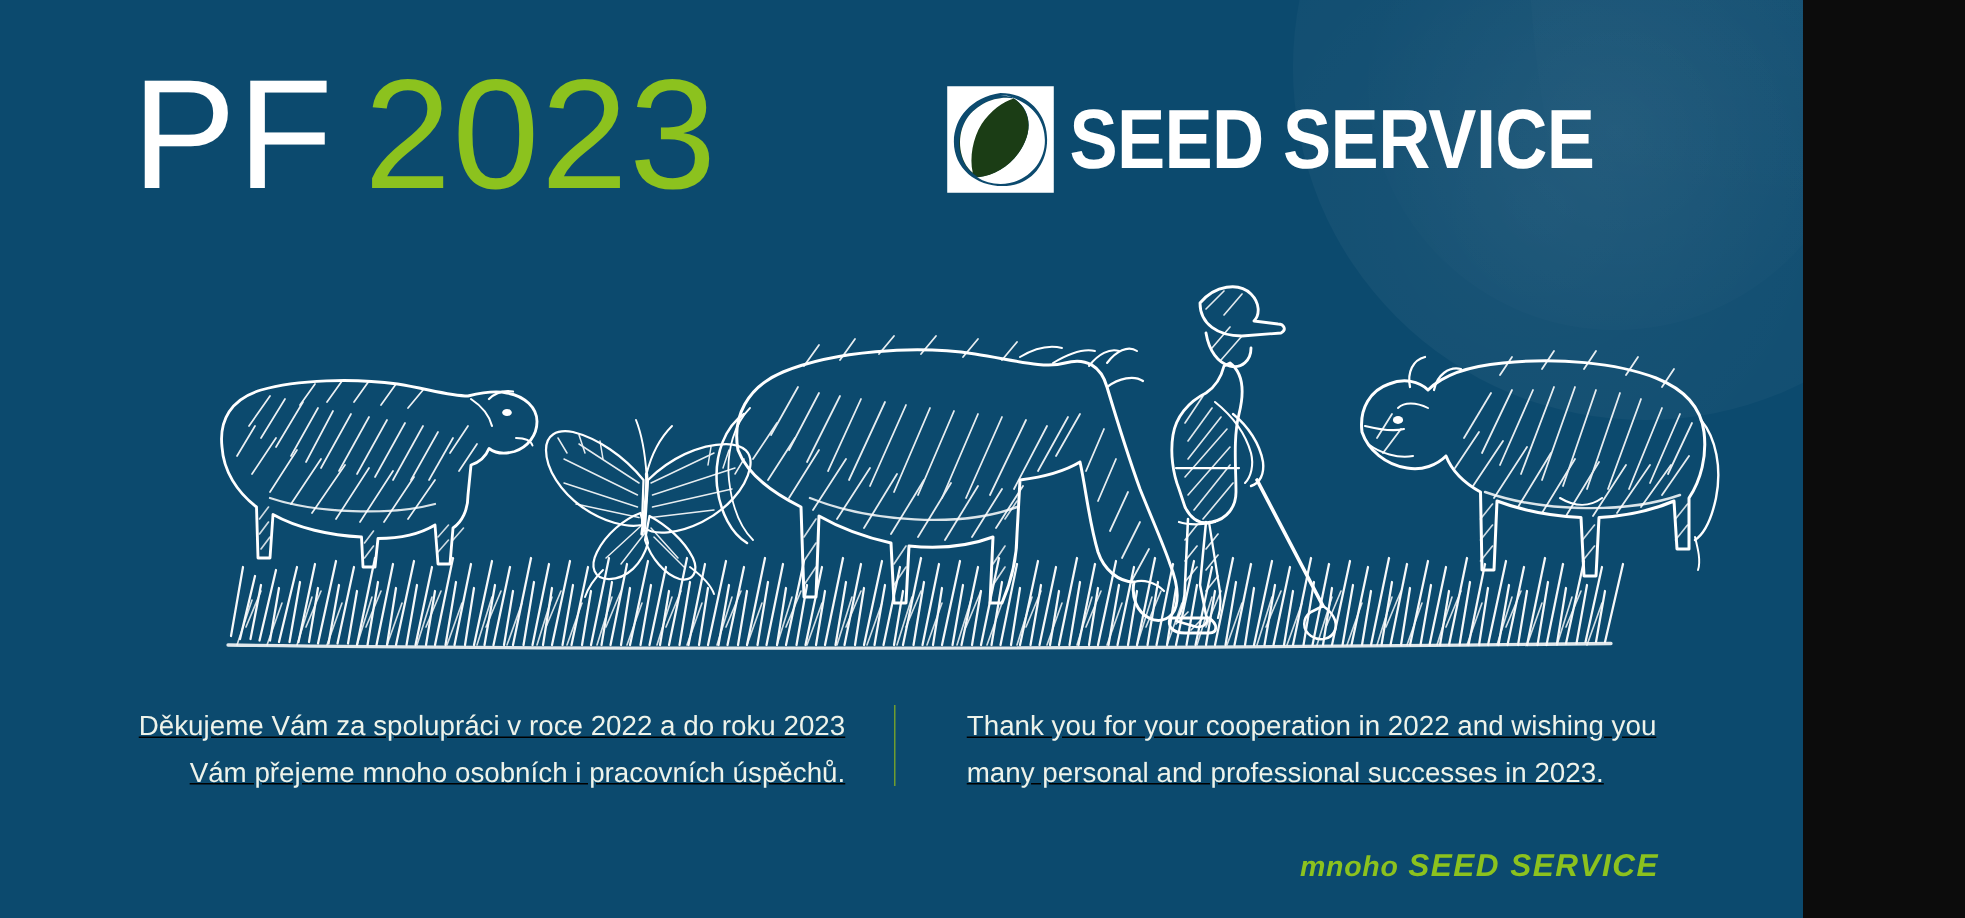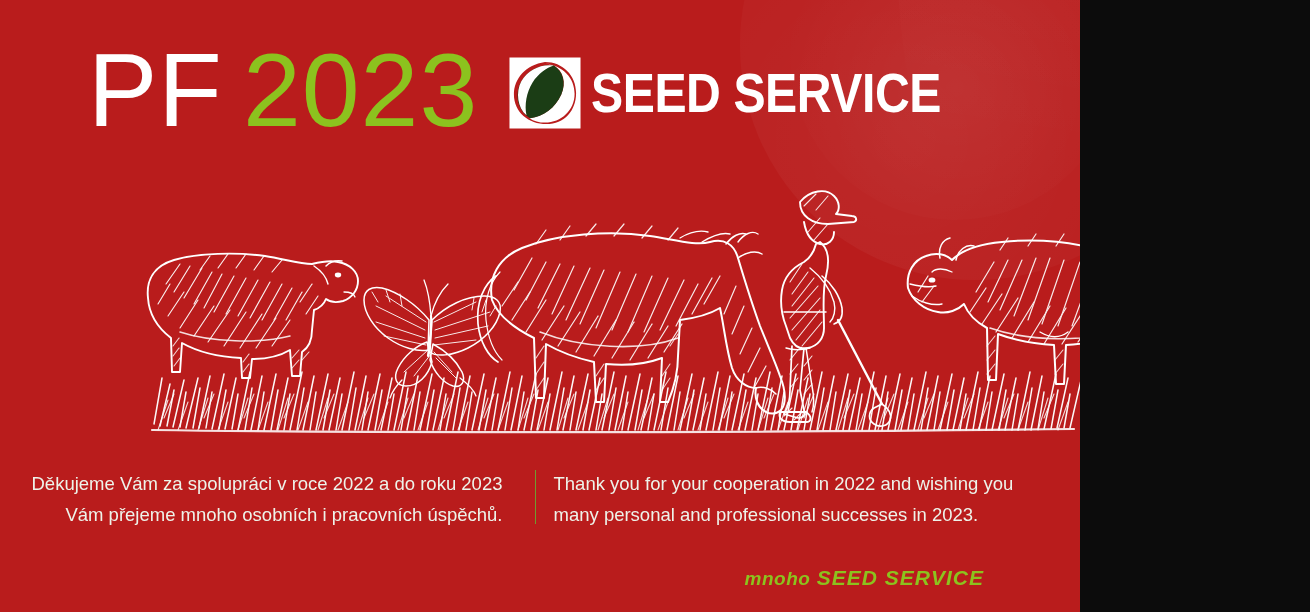--- a/index.html
+++ b/index.html
@@ -1,24 +1,24 @@
 <!DOCTYPE html>
 <html lang="cs"><head>
 <meta charset="utf-8">
 <title>PF 2023 — SEED SERVICE</title>
 <style>
   html,body{margin:0;padding:0;background:#0c0c0c;}
   *{box-sizing:border-box;}
 
   .card{
     position:relative;
-    width:1080px;
+    width:1202px;
     height:612px;
     overflow:hidden;
-    background:#b91c1c;
+    background:#0c4a6e;
     font-family:"Liberation Sans","DejaVu Sans",sans-serif;
     -webkit-font-smoothing:antialiased;
   }
 
   
   .wm{position:absolute;border-radius:50%;pointer-events:none;}
   .wm-a{
     width:470px;height:470px;
     right:-130px;top:-190px;
     background:radial-gradient(circle at 35% 70%, rgba(255,255,255,.055), rgba(255,255,255,.02) 58%, rgba(255,255,255,0) 72%);
@@ -78,30 +78,31 @@
   }
   .scene svg{width:100%;height:100%;display:block;overflow:visible;}
 
   
   .greetings{
     position:absolute;
     left:0; right:0; top:468px;
     display:flex;
     justify-content:center;
     align-items:flex-start;
+    text-decoration:underline;
   }
   .greet{
     font-size:18.5px;
     line-height:31px;
     color:#eef3ea;
     font-weight:400;
     white-space:pre-line;
   }
   .greet-cs{width:530px;text-align:right;padding-right:32px;}
-  .greet-en{width:540px;text-align:left;padding-left:18px;}
+  .greet-en{width:540px;text-align:left;padding-left:48px;}
   .divider{
     width:1px;
     background:#6f9c2f;
     align-self:stretch;
     margin:2px 0 6px 0;
   }
 
   
   .signature{
     position:absolute;

